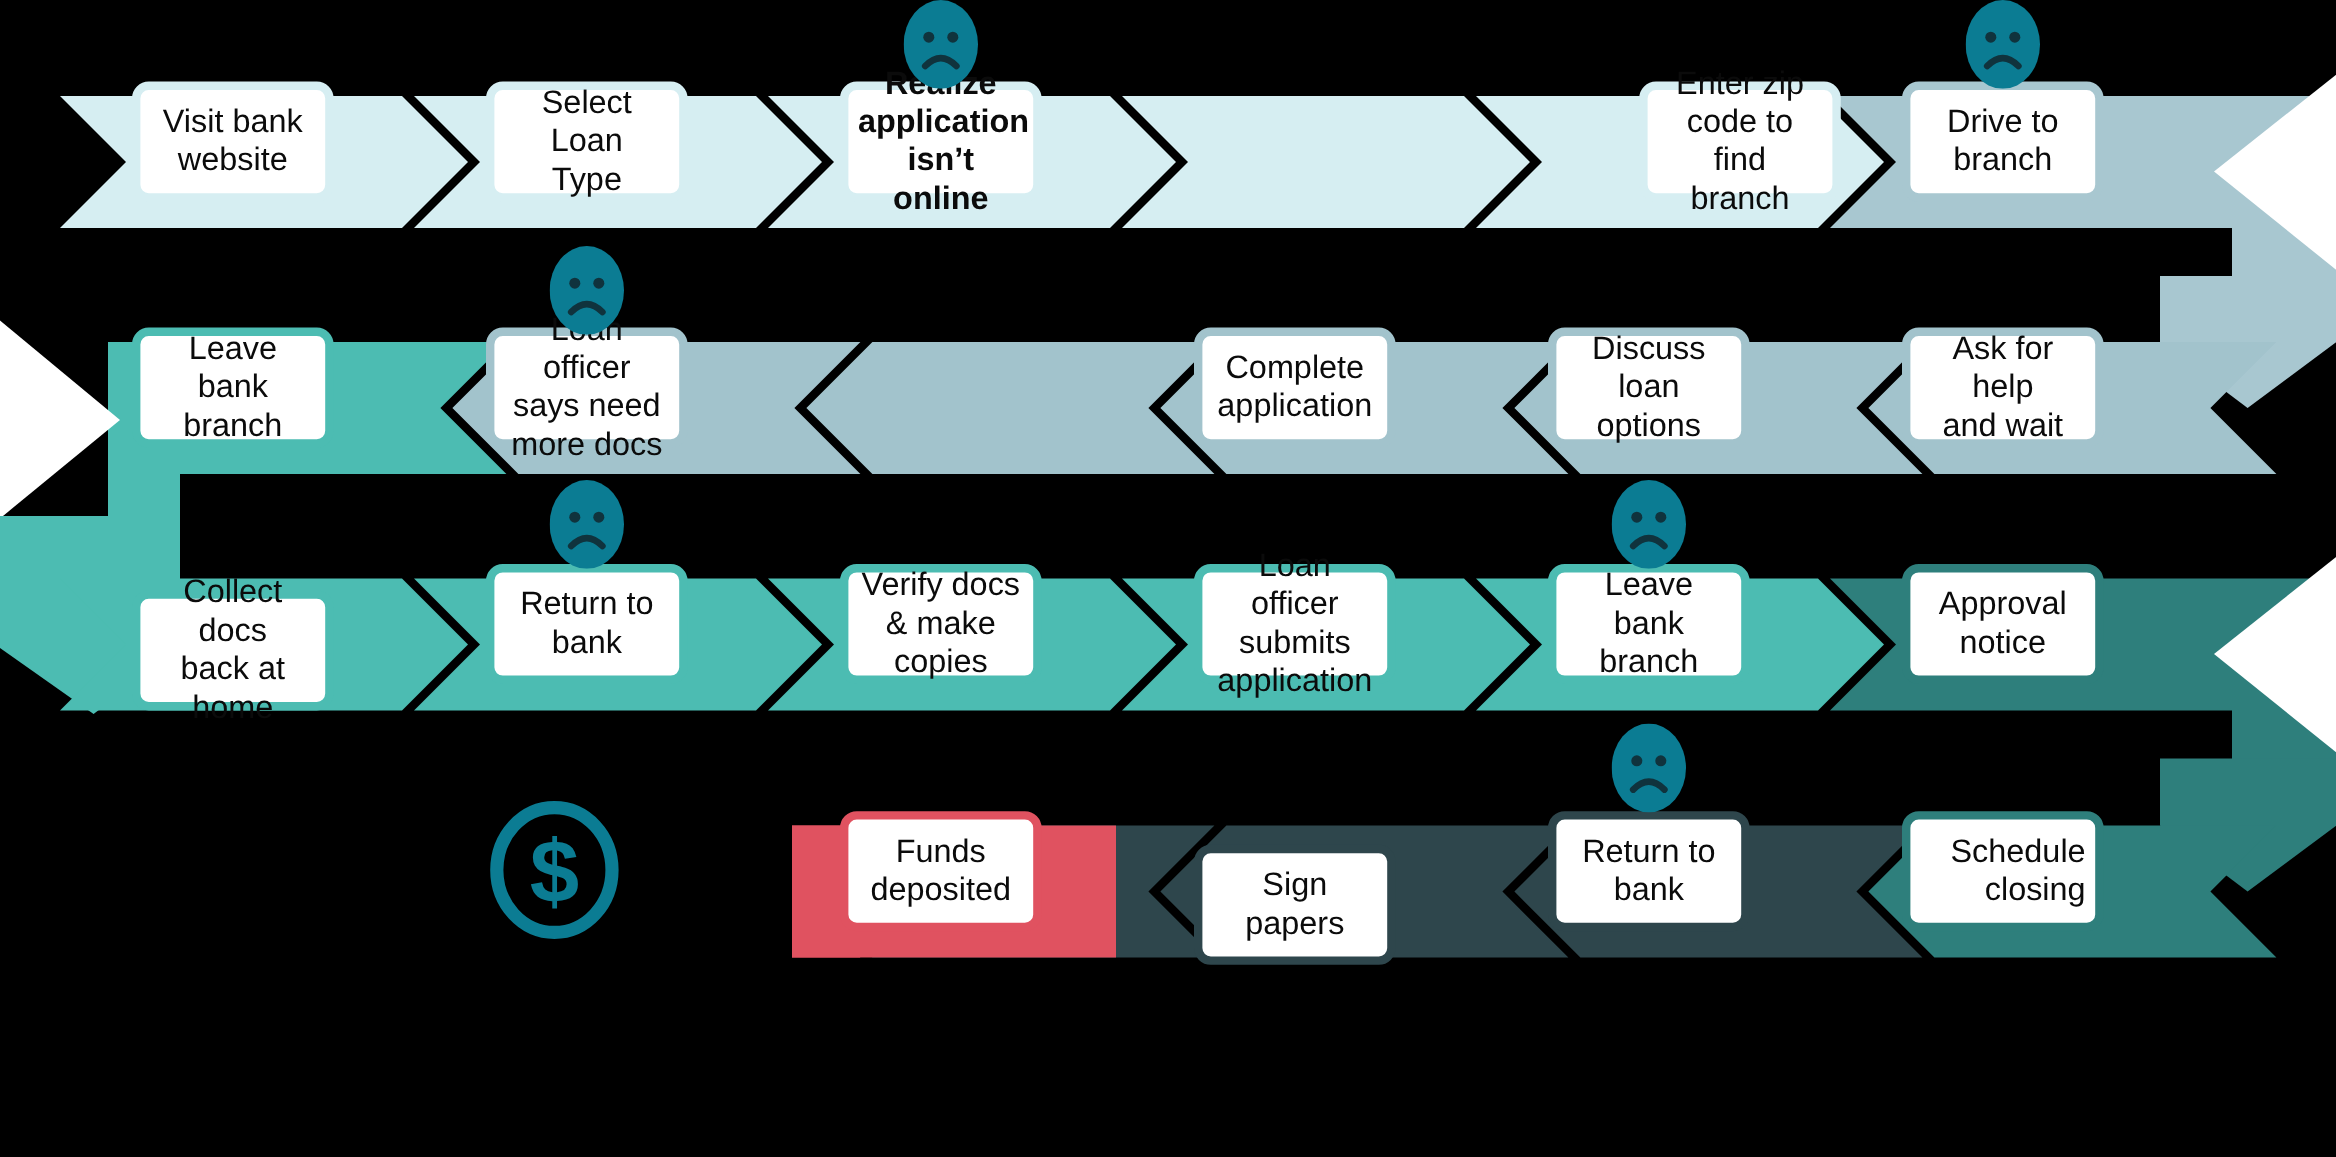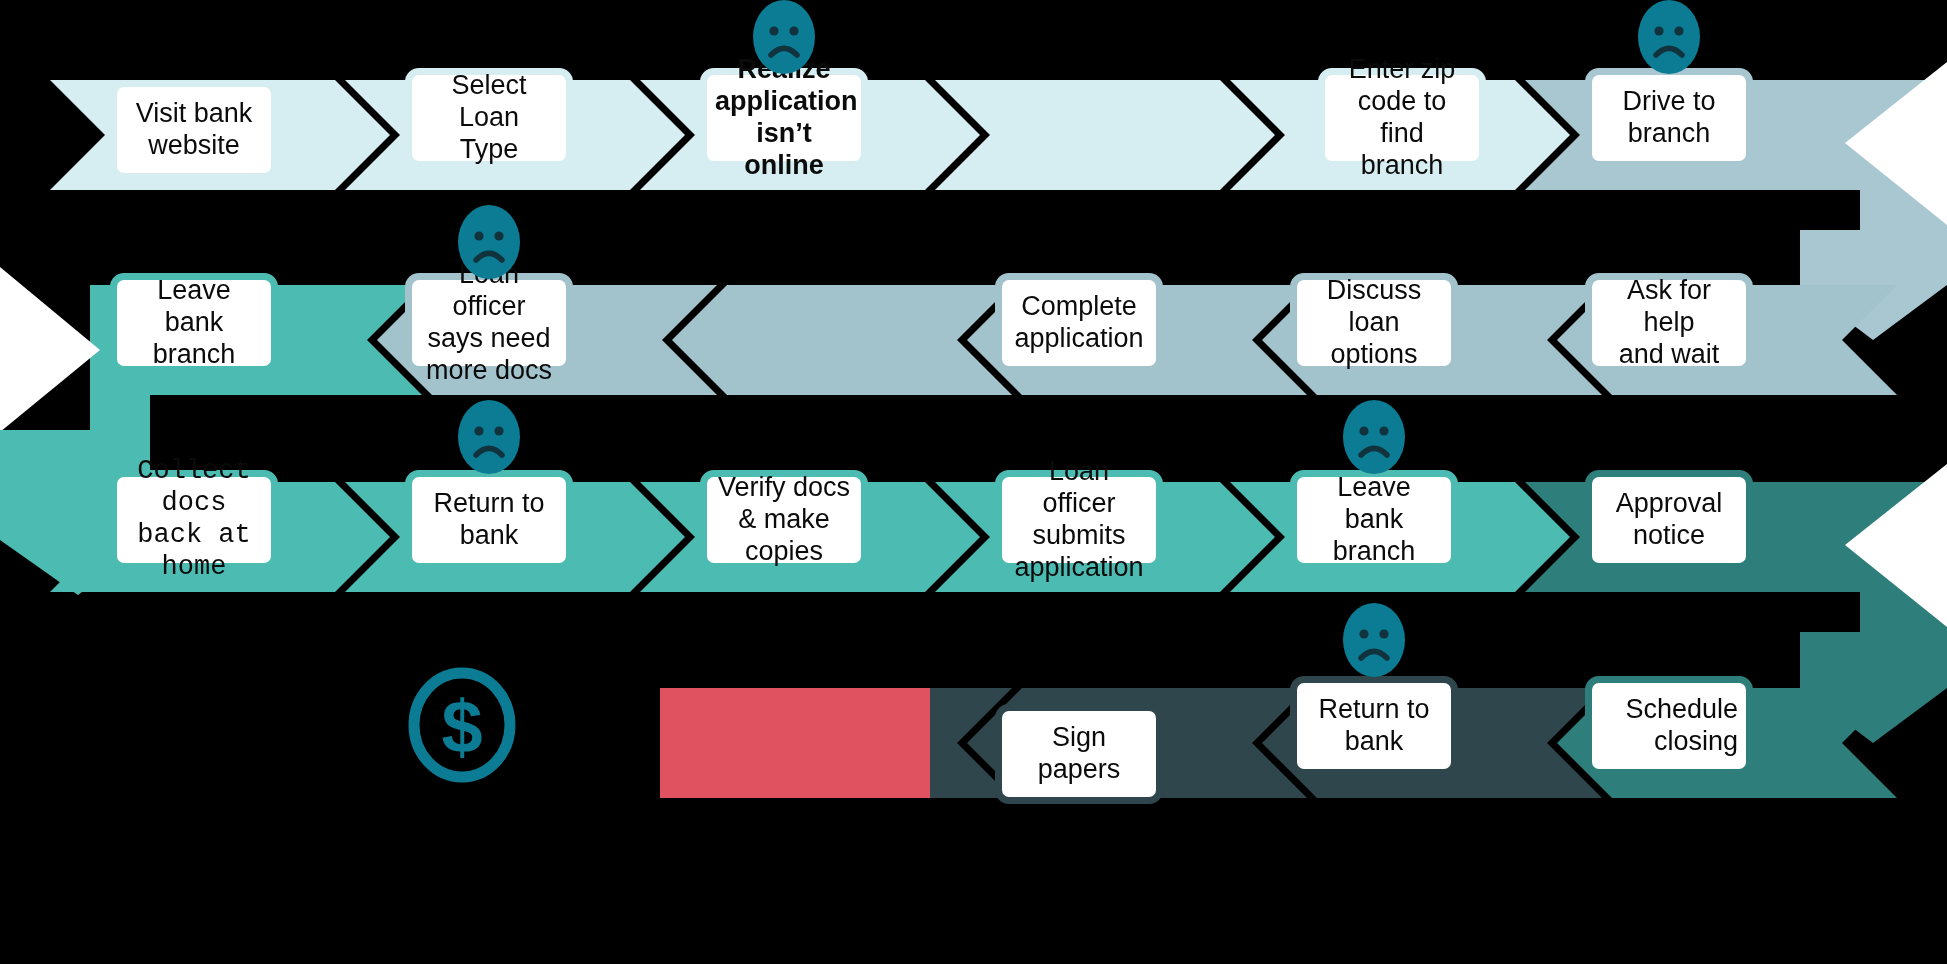--- a/index.html
+++ b/index.html
@@ -85,30 +85,30 @@
       <polygon points="1897,688 1612,688 1557,743 1612,798 1897,798 1842,743" fill="#2e7f7c"></polygon>
       <polygon points="1602,688 1317,688 1262,743 1317,798 1602,798 1547,743" fill="#2e464c"></polygon>
       <polygon points="1307,688 1022,688 967,743 1022,798 1307,798 1252,743" fill="#2e464c"></polygon>
       <polygon points="1012,688 727,688 672,743 727,798 1012,798 957,743" fill="#2e464c"></polygon>
 
       <polygon points="717,688 660,688 660,798 717,798 662,743" fill="#e05260"></polygon>
       <polygon points="930,688 660,688 660,798 930,798" fill="#e05260"></polygon>
     </g>
   </svg>
 
-  <div class="node" style="left:110px;top:68px;width:168px;height:100px;border-color:#d6eef2;margin-top:12px;">
+  <div class="node" style="left:110px;top:68px;width:168px;height:100px;border-color:#d6eef2;">
     <span>Visit bank<br>website</span>
   </div>
   <div class="node" style="left:405px;top:68px;width:168px;height:100px;border-color:#d6eef2;">
     <span>Select Loan<br>Type</span>
   </div>
   <div class="node" style="left:700px;top:68px;width:168px;height:100px;border-color:#d6eef2;font-weight:bold;">
     <span>Realize<br>application<br>isn’t online</span>
   </div>
-  <div class="node" style="left:1318px;top:68px;width:168px;height:100px;border-color:#d6eef2;">
+  <div class="node" style="left:1366px;top:68px;width:168px;height:100px;border-color:#d6eef2;">
     <span>Enter zip<br>code to find<br>branch</span>
   </div>
   <div class="node" style="left:1585px;top:68px;width:168px;height:100px;border-color:#a8c7d0;">
     <span>Drive to<br>branch</span>
   </div>
 
   <div class="node" style="left:1585px;top:273px;width:168px;height:100px;border-color:#a2c3cc;">
     <span>Ask for help<br>and wait</span>
   </div>
   <div class="node" style="left:1290px;top:273px;width:168px;height:100px;border-color:#a2c3cc;">
@@ -117,21 +117,21 @@
   <div class="node" style="left:995px;top:273px;width:168px;height:100px;border-color:#a2c3cc;">
     <span>Complete<br>application</span>
   </div>
   <div class="node" style="left:405px;top:273px;width:168px;height:100px;border-color:#a2c3cc;">
     <span>Loan officer<br>says need<br>more docs</span>
   </div>
   <div class="node" style="left:110px;top:273px;width:168px;height:100px;border-color:#4cbcb2;">
     <span>Leave bank<br>branch</span>
   </div>
 
-  <div class="node" style="left:110px;top:470px;width:168px;height:100px;border-color:#4cbcb2;font-family:Liberation Mono, monospace;">
+  <div class="node" style="left:110px;top:492px;width:168px;height:100px;border-color:#4cbcb2;">
     <span>Collect docs<br>back at<br>home</span>
   </div>
   <div class="node" style="left:405px;top:470px;width:168px;height:100px;border-color:#4cbcb2;">
     <span>Return to<br>bank</span>
   </div>
   <div class="node" style="left:700px;top:470px;width:168px;height:100px;border-color:#4cbcb2;">
     <span>Verify docs<br>&amp; make<br>copies</span>
   </div>
   <div class="node" style="left:995px;top:470px;width:168px;height:100px;border-color:#4cbcb2;">
     <span>Loan officer<br>submits<br>application</span>
@@ -144,20 +144,23 @@
   </div>
 
   <div class="node" style="left:1585px;top:676px;width:168px;height:100px;border-color:#2e7f7c;text-align:right;">
     <span>Schedule<br>closing</span>
   </div>
   <div class="node" style="left:1290px;top:676px;width:168px;height:100px;border-color:#2e464c;">
     <span>Return to<br>bank</span>
   </div>
   <div class="node" style="left:995px;top:676px;width:168px;height:100px;border-color:#2e464c;margin-top:28px;">
     <span>Sign papers</span>
+  </div>
+  <div class="node" style="left:700px;top:676px;width:168px;height:100px;border-color:#e05260;">
+    <span>Funds<br>deposited</span>
   </div>
 
   <svg class="face" style="left:753px;top:0px;" viewBox="0 0 62 74">
     <ellipse cx="31" cy="37" rx="31" ry="37" fill="#0b7c93"></ellipse>
     <circle cx="21" cy="31" r="4.6" fill="#10333d"></circle>
     <circle cx="41" cy="31" r="4.6" fill="#10333d"></circle>
     <path d="M18 55 Q31 42 44 55" stroke="#10333d" stroke-width="5.5" fill="none" stroke-linecap="round"></path>
   </svg>
   <svg class="face" style="left:1638px;top:0px;" viewBox="0 0 62 74">
     <ellipse cx="31" cy="37" rx="31" ry="37" fill="#0b7c93"></ellipse>

